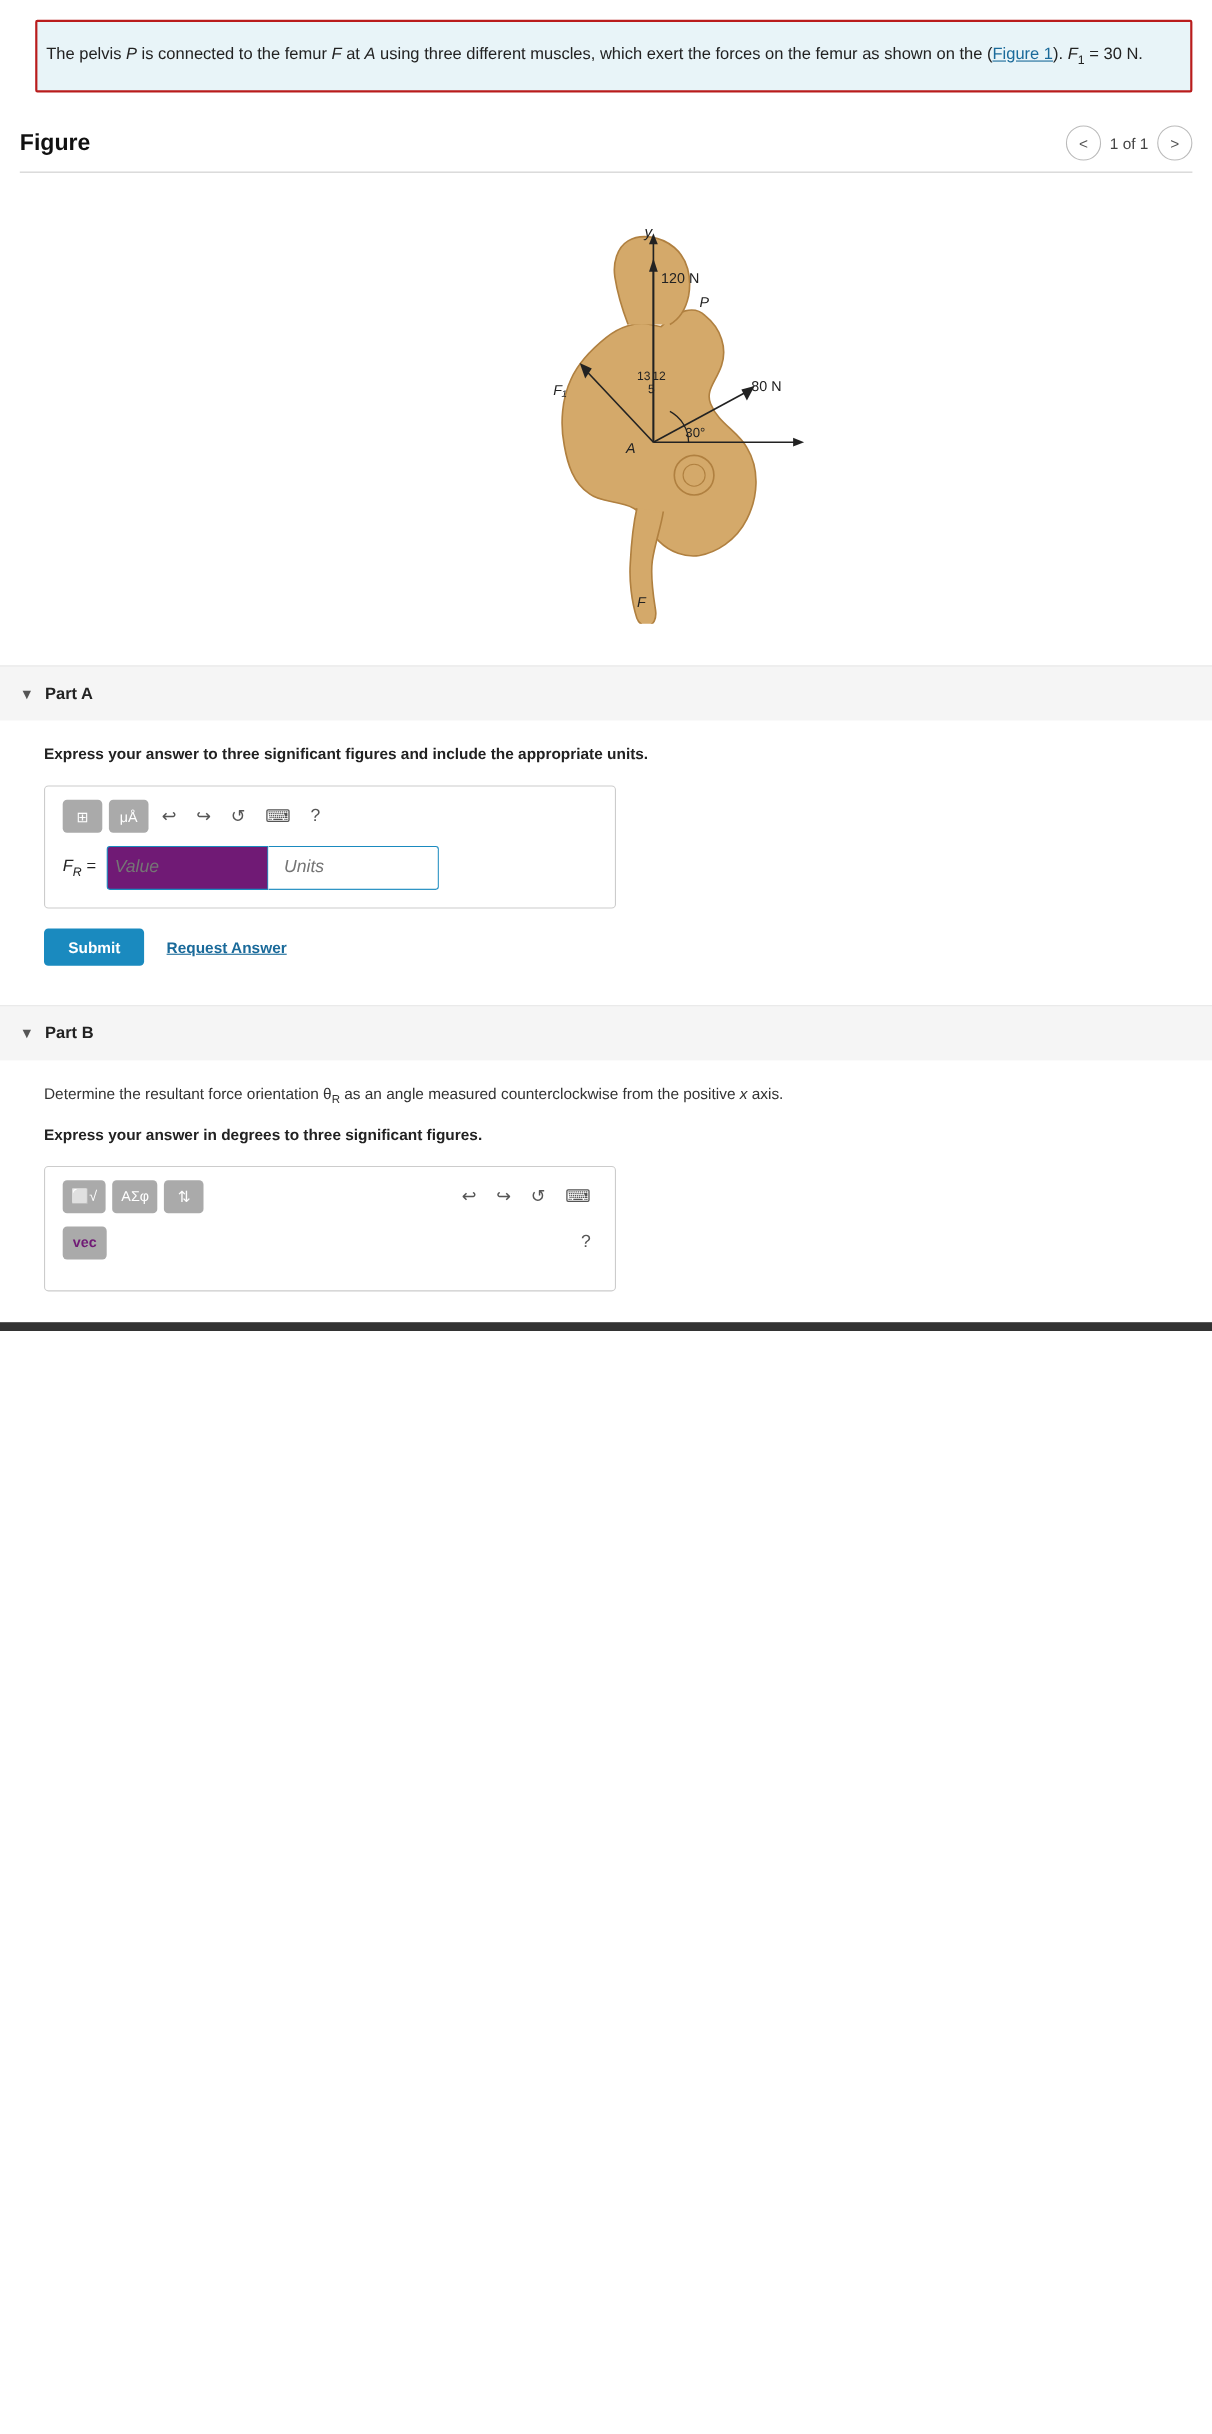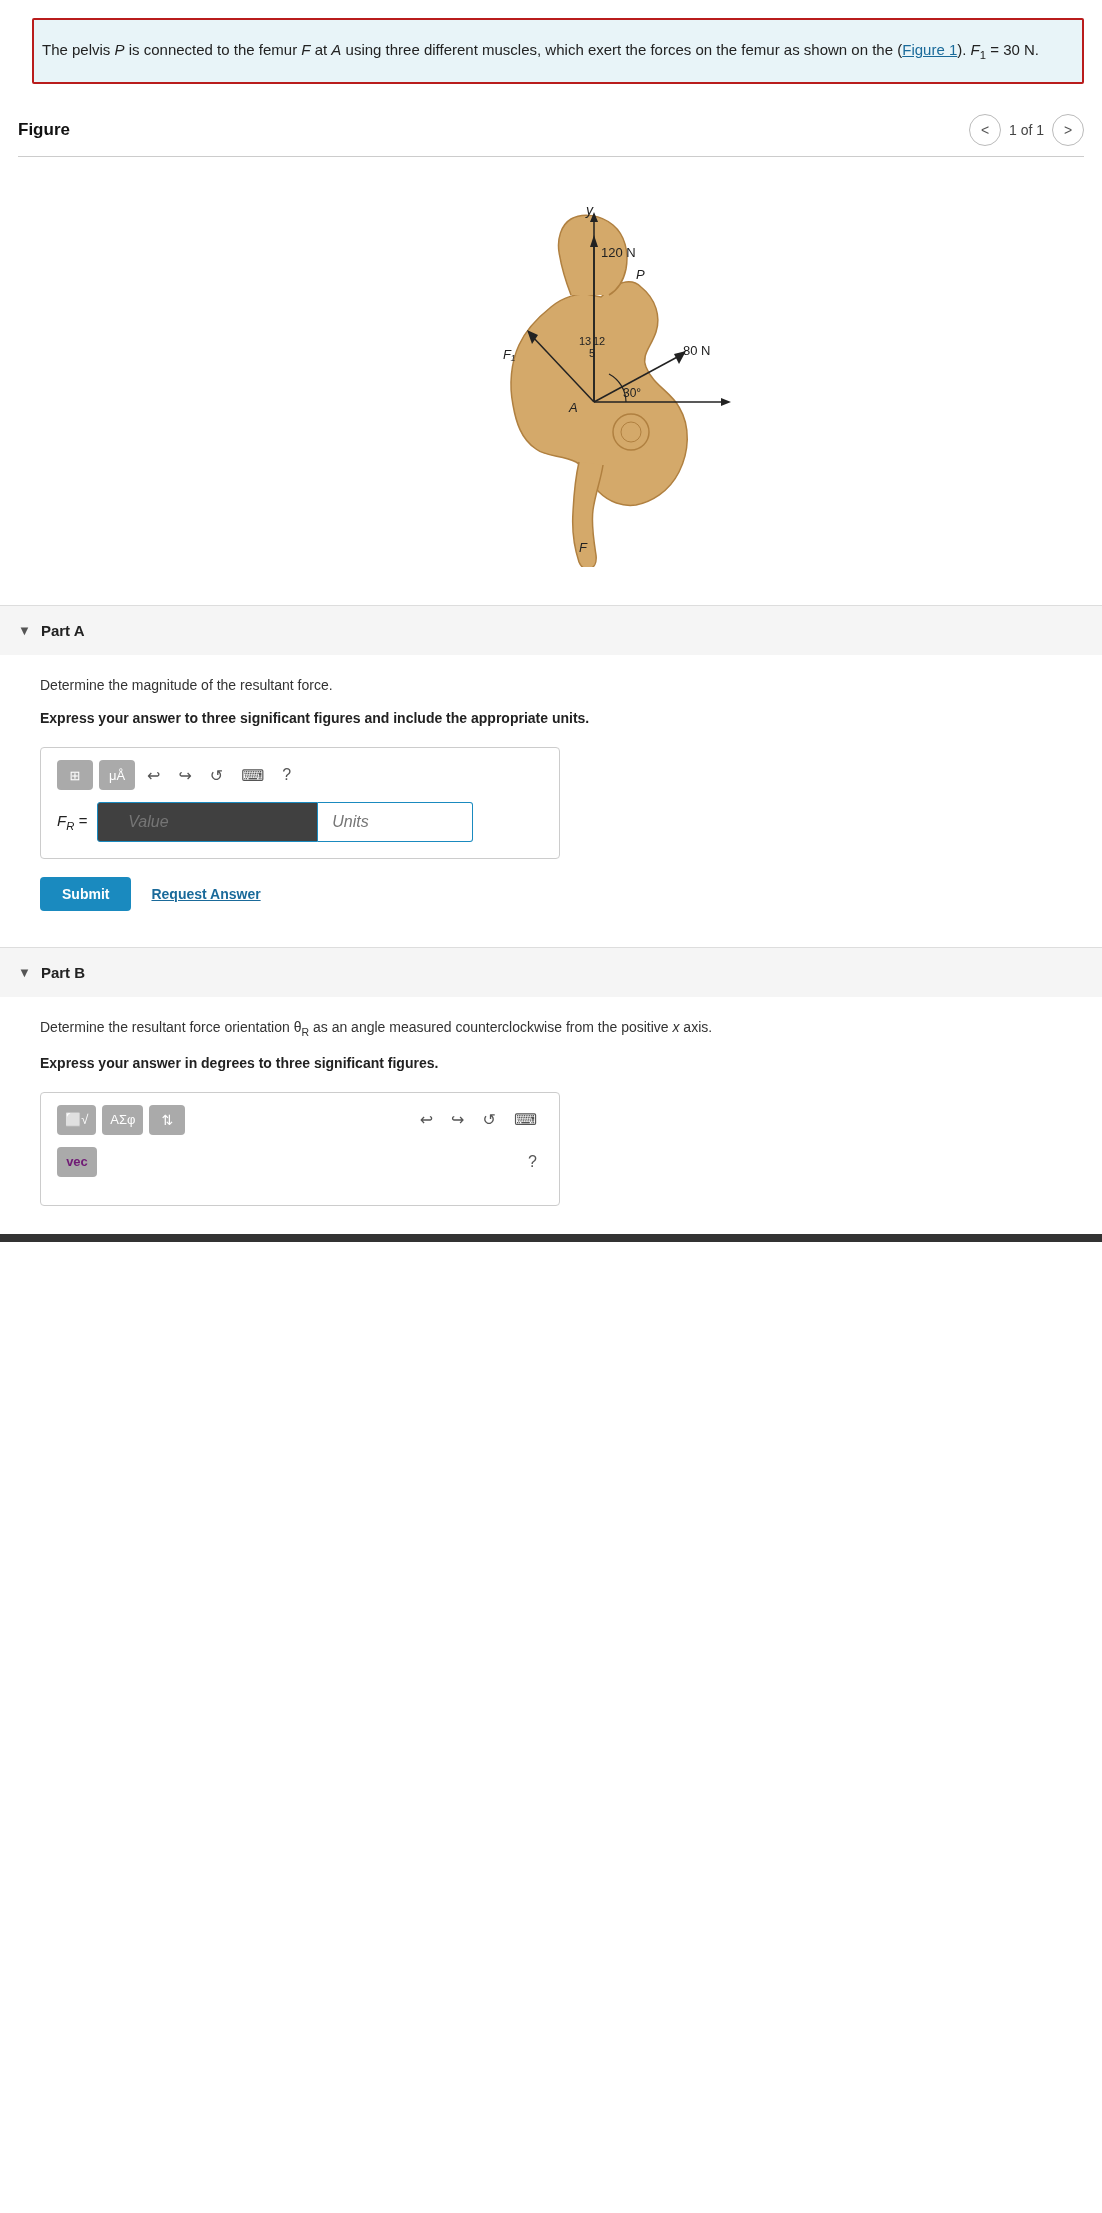--- a/index.html
+++ b/index.html
@@ -34,21 +34,21 @@
     .figure-header {
       display: flex;
       align-items: center;
       justify-content: space-between;
       padding-bottom: 10px;
       border-bottom: 1px solid #ccc;
       margin-bottom: 0;
     }
     .figure-title {
       font-weight: bold;
-      font-size: 17px;
+      font-size: 21px;
       color: #111;
     }
     .figure-nav {
       display: flex;
       align-items: center;
       gap: 8px;
     }
     .nav-btn {
       width: 32px;
       height: 32px;
@@ -171,27 +171,27 @@
     .input-label {
       font-size: 15px;
       color: #222;
       margin-right: 10px;
       white-space: nowrap;
       font-style: italic;
     }
     .value-input {
       border: 1.5px solid #1a8abf;
       border-radius: 3px 0 0 3px;
-      padding: 10px 30px;
+      padding: 10px 6px;
       font-size: 16px;
       color: #bbb;
       font-style: italic;
-      width: 221px;
+      width: 147px;
       outline: none;
-      background: #404040;
+      background: #701a75;
     }
     .units-input {
       border: 1.5px solid #1a8abf;
       border-left: none;
       border-radius: 0 3px 3px 0;
       padding: 10px 14px;
       font-size: 16px;
       color: #bbb;
       font-style: italic;
       width: 155px;
@@ -363,21 +363,20 @@
     </svg>
   </div>
 </div>
 
 <div class="part-section">
   <div class="part-header">
     <span class="chevron-down">▼</span>
     <span class="part-label">Part A</span>
   </div>
   <div class="part-content">
-    <p class="part-description">Determine the magnitude of the resultant force.</p>
     <p class="part-instruction">Express your answer to three significant figures and include the appropriate units.</p>
 
     <div class="answer-box">
 
       <div class="toolbar">
         <button class="toolbar-btn">
           <span>⊞</span>
         </button>
         <button class="toolbar-btn">
           <span>μÅ</span>

